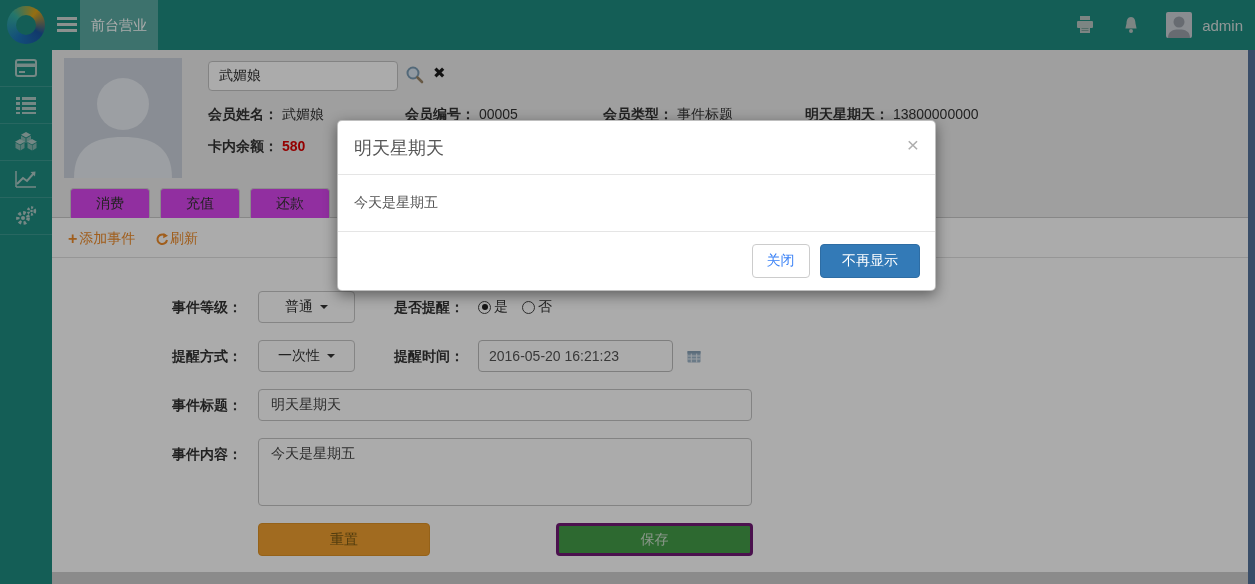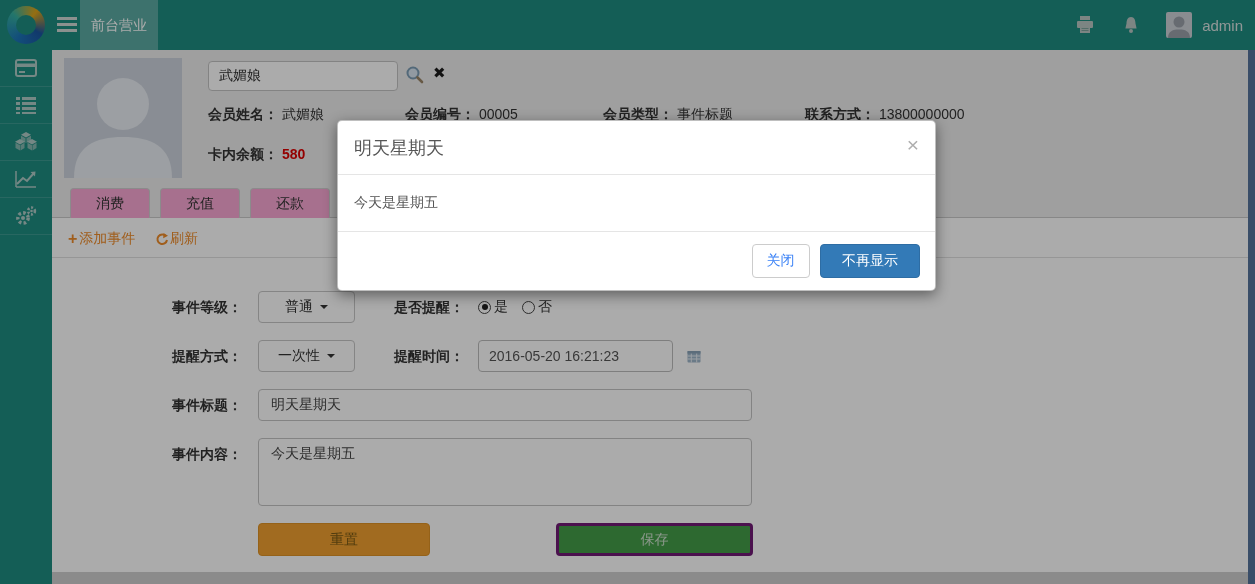--- a/index.html
+++ b/index.html
@@ -42,26 +42,26 @@
     background:#ededed; border-bottom:1px solid #c9c9c9; }
   .avatar-box { position:absolute; left:12px; top:8px; width:118px; height:120px; background:#ccd3dd; }
   .search-input { position:absolute; left:156px; top:11px; width:190px; height:30px;
     border:1px solid #c4c4c4; border-radius:4px; padding:0 10px; font-size:14px; color:#333;
     background:#fff; font-family:inherit; }
   .mag-icon { position:absolute; left:353px; top:15px; width:20px; height:20px; cursor:pointer; }
   .clear-icon { position:absolute; left:381px; top:13px; font-size:15px; font-weight:bold;
     color:#1c1c1c; cursor:pointer; line-height:20px; }
   .info-field { position:absolute; top:56px; font-size:14px; color:#333; }
   .info-field b { font-weight:bold; color:#333; }
-  .balance { position:absolute; top:96px; left:156px; font-size:14px; color:#333; font-weight:bold; }
+  .balance { position:absolute; top:88px; left:156px; font-size:14px; color:#333; font-weight:bold; }
   .balance .red { color:#dd0000; font-weight:bold; margin-left:4px; }
 
   .tabs { position:absolute; left:18px; top:138px; height:30px; display:flex; gap:10px; }
   .tab { width:80px; height:30px; line-height:29px; text-align:center; font-size:14px; color:#333;
-    background:#f9a8d4; border:1px solid #cfcfcf; border-bottom:none;
+    background:#d946ef; border:1px solid #cfcfcf; border-bottom:none;
     border-radius:4px 4px 0 0; cursor:pointer; }
 
   .toolbar { position:absolute; left:0; top:168px; right:0; height:40px;
     border-bottom:1px solid #e0e0e0; }
   .tool-link { position:absolute; top:12px; font-size:14px; color:#ef8c2a; cursor:pointer;
     display:flex; align-items:center; gap:2px; }
   .plus-glyph { font-weight:bold; font-size:16px; line-height:14px; }
 
   .frow { position:absolute; left:0; right:0; height:33px;margin-top:8px; }
   .flabel { position:absolute; left:40px; width:150px; text-align:right; font-size:14px;
@@ -236,21 +236,21 @@
     </div>
     <div class="info-field" style="left:353px">
       <b>会员编号：</b>
       <span>00005</span>
     </div>
     <div class="info-field" style="left:551px">
       <b>会员类型：</b>
       <span>事件标题</span>
     </div>
     <div class="info-field" style="left:753px">
-      <b>联系方式：</b>
+      <b>明天星期天：</b>
       <span>13800000000</span>
     </div>
     <div class="balance">
       <span>卡内余额：</span><span class="red">580</span>
     </div>
 
     <div class="tabs">
       <div class="tab">消费</div>
       <div class="tab">充值</div>
       <div class="tab">还款</div>

